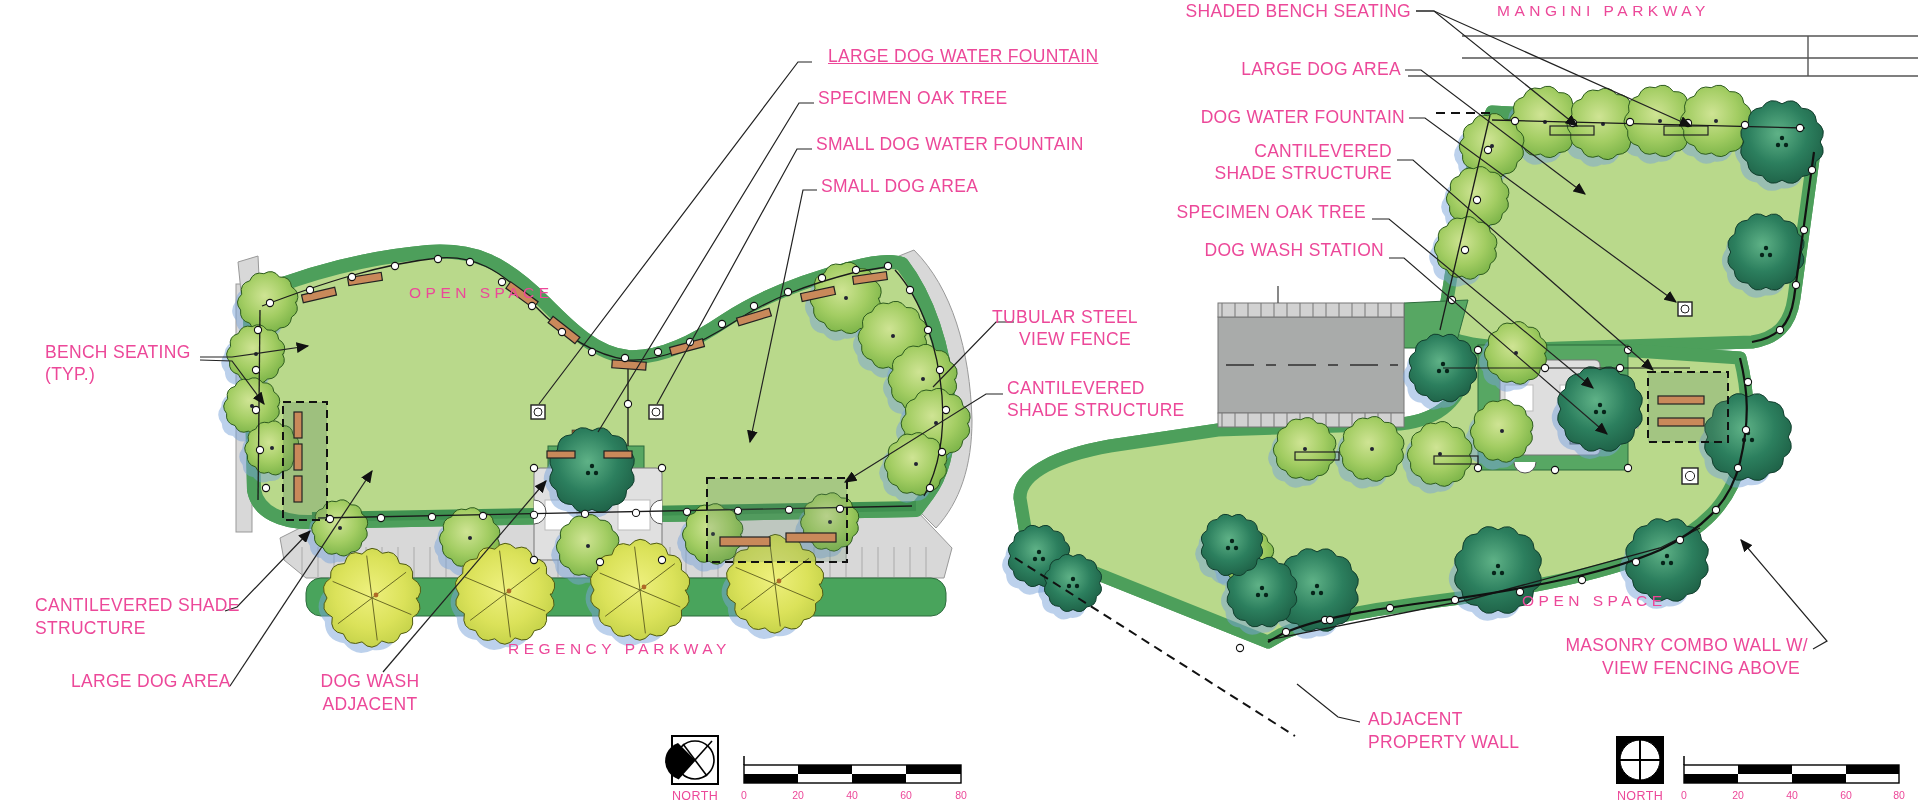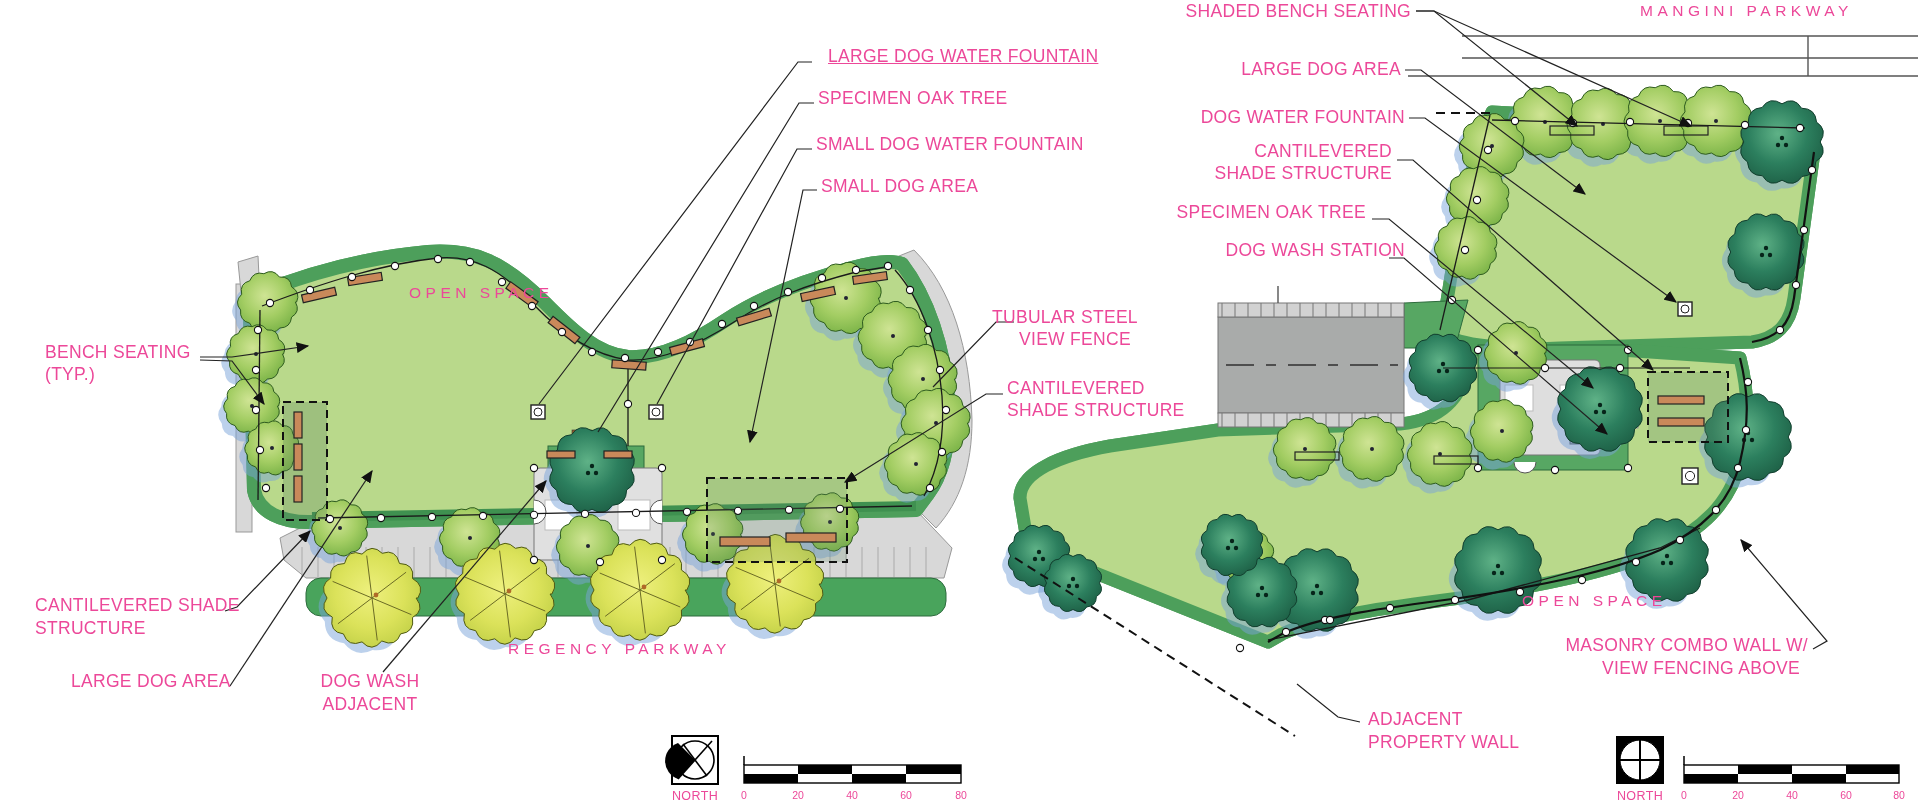--- a/index.html
+++ b/index.html
@@ -590,27 +590,27 @@
       <div class="lab " style="left: 1019px; top: 330px;">VIEW FENCE</div>
       <div class="lab " style="left: 1007px; top: 379px;">CANTILEVERED</div>
       <div class="lab " style="left: 1007px; top: 401px;">SHADE STRUCTURE</div>
       <div class="lab " style="left: 35px; top: 596px;">CANTILEVERED SHADE</div>
       <div class="lab " style="left: 35px; top: 619px;">STRUCTURE</div>
       <div class="lab " style="left: 71px; top: 672px;">LARGE DOG AREA</div>
       <div class="lab c" style="left: 370px; top: 672px;">DOG WASH</div>
       <div class="lab c" style="left: 370px; top: 695px;">ADJACENT</div>
       <div class="lab sp" style="left: 508px; top: 640px;">REGENCY PARKWAY</div>
       <div class="lab r" style="left: 1411px; top: 2px;">SHADED BENCH SEATING</div>
-      <div class="lab sp" style="left: 1640px; top: 2px;">MANGINI PARKWAY</div>
+      <div class="lab sp" style="left: 1497px; top: 2px;">MANGINI PARKWAY</div>
       <div class="lab r" style="left: 1401px; top: 60px;">LARGE DOG AREA</div>
       <div class="lab r" style="left: 1405px; top: 108px;">DOG WATER FOUNTAIN</div>
       <div class="lab r" style="left: 1392px; top: 142px;">CANTILEVERED</div>
       <div class="lab r" style="left: 1392px; top: 164px;">SHADE STRUCTURE</div>
       <div class="lab r" style="left: 1366px; top: 203px;">SPECIMEN OAK TREE</div>
-      <div class="lab r" style="left: 1384px; top: 241px; margin-left: 21px;">DOG WASH STATION</div>
+      <div class="lab r" style="left: 1384px; top: 241px;">DOG WASH STATION</div>
       <div class="lab sp" style="left: 1522px; top: 592px;">OPEN SPACE</div>
       <div class="lab r" style="left: 1808px; top: 636px;">MASONRY COMBO WALL W/</div>
       <div class="lab r" style="left: 1800px; top: 659px;">VIEW FENCING ABOVE</div>
       <div class="lab " style="left: 1368px; top: 710px;">ADJACENT</div>
       <div class="lab " style="left: 1368px; top: 733px;">PROPERTY WALL</div>
       <div class="lab c small" style="left: 695px; top: 789px;">NORTH</div>
       <div class="lab c small" style="left: 1640px; top: 789px;">NORTH</div>
       <div class="lab c tiny" style="left: 744px; top: 790px;">0</div>
       <div class="lab c tiny" style="left: 798px; top: 790px;">20</div>
       <div class="lab c tiny" style="left: 852px; top: 790px;">40</div>

